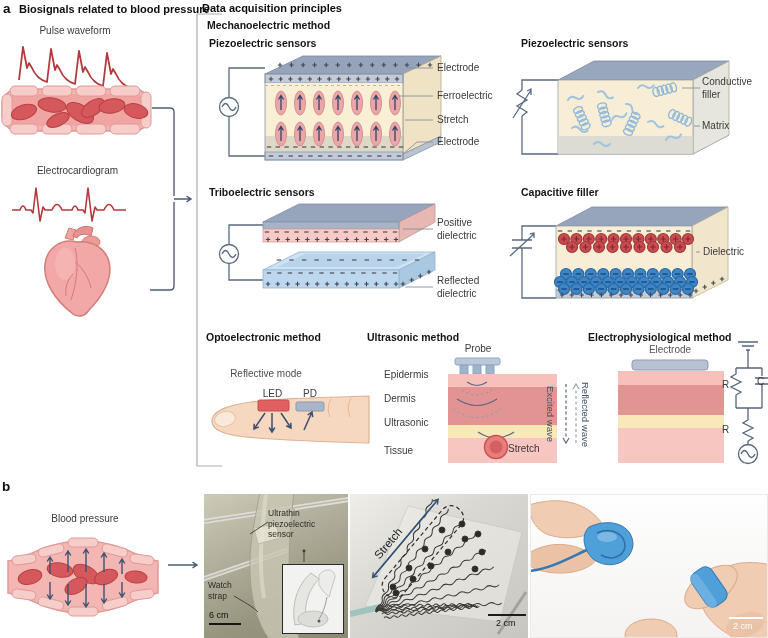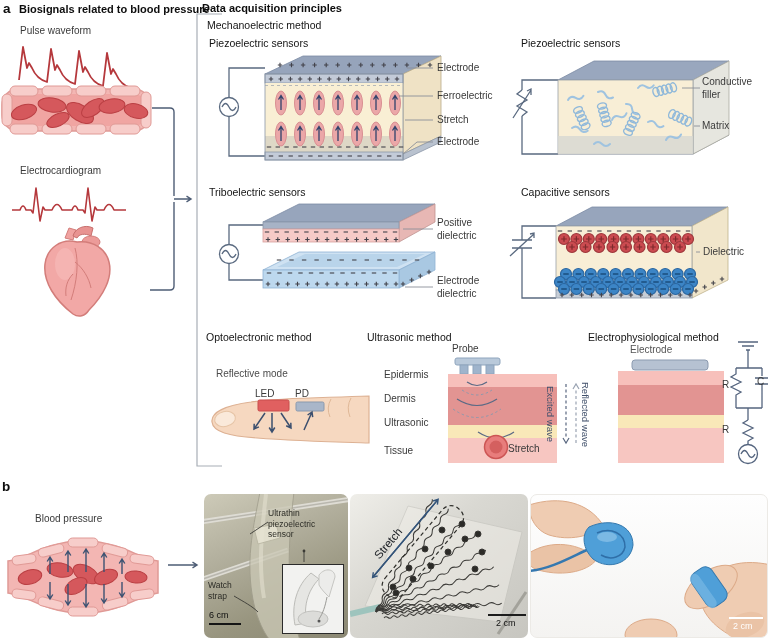--- a/index.html
+++ b/index.html
@@ -2,26 +2,26 @@
 <html><head>
 <meta charset="utf-8">
 <style>
 *{box-sizing:border-box;margin:0;padding:0}
 body{background:#fff}
 .fig{position:relative;width:768px;height:638px;background:#fff;overflow:hidden;
   font-family:"Liberation Sans",sans-serif;color:#222}
 .abs{position:absolute}
 .panel-letter{font-size:13.5px;font-weight:bold;color:#0d0d0d}
 .head{font-size:11px;font-weight:bold;color:#0d0d0d}
-.ttl{font-size:10.5px;font-weight:normal;color:#141414}
+.ttl{font-size:10.5px;font-weight:bold;color:#141414}
 .lbl{font-size:10px;color:#3a3a3a;line-height:1.25}
-.lbl-c{}
+.lbl-c{text-align:center}
 .lbl-r{text-align:left}
 .vert{writing-mode:vertical-rl;font-size:9.5px;color:#41506b}
-.photo{position:absolute;top:494px;height:144px;overflow:hidden;border-radius:7px}
+.photo{position:absolute;top:494px;height:144px;overflow:hidden;border-radius:0}
 .plabel{position:absolute;font-size:8.5px;line-height:1.25;color:#2d2d27}
 .scalebar{position:absolute;height:2px}
 svg{position:absolute;overflow:visible}
 </style>
 </head>
 <body>
 
 <div class="fig">
 
   <svg class="abs" style="left:0;top:0;width:768px;height:638px;pointer-events:none">
@@ -349,23 +349,23 @@
         <path d="M179.0 92.0 H183.4 M181.2 89.8 V94.2"></path>
         <path d="M188.8 92.0 H193.2 M191.0 89.8 V94.2"></path>
         <path d="M195.8 92.0 H200.2 M198.0 89.8 V94.2"></path>
         <path d="M204.5 88.0 H208.9 M206.7 85.8 V90.2"></path>
         <path d="M213.1 84.0 H217.5 M215.3 81.8 V86.2"></path>
         <path d="M221.8 80.0 H226.2 M224.0 77.8 V82.2"></path>
       </g>
     <path d="M198,37 H228 M200,95 H228" stroke="#8a8f98" stroke-width="0.9" fill="none"></path>
   </svg>
   <span class="abs lbl" style="left:437px;top:217px;width:56px">Positive dielectric</span>
-  <span class="abs lbl" style="left:437px;top:275px;width:56px">Electrode dielectric</span>
-
-  <span class="abs ttl" style="left:521px;top:186px">Capacitive sensors</span>
+  <span class="abs lbl" style="left:437px;top:275px;width:56px">Reflected dielectric</span>
+
+  <span class="abs ttl" style="left:521px;top:186px">Capacitive filler</span>
   <svg class="abs" style="left:500px;top:192px;width:200px;height:132px">
     <g fill="none" stroke="#5a6a80" stroke-width="1.3">
       <path d="M22,48 V34 H56 M22,56 V106 H56 M12,48 H32 M12,56 H32 M10,64 L34,42 M30,42 L34,41 L34,46"></path>
     </g>
     <polygon points="56,34 92,15 228,15 192,34" fill="#97a5bc" stroke="#7b8aa3" stroke-width="0.8"></polygon>
     <polygon points="192,34 228,15 228,88 192,106" fill="#f1e6cb" stroke="#bfb28d" stroke-width="0.8"></polygon>
     <rect x="56" y="34" width="136" height="64" fill="#f8eed6" stroke="#9aa0a8" stroke-width="0.8"></rect>
     <rect x="56" y="98" width="136" height="8" fill="#c6cdd6" stroke="#8b97a8" stroke-width="0.8"></rect>
     <g stroke="#42424a" stroke-width="1.1" fill="none">
         <path d="M57.8 39.0 H62.2"></path>

